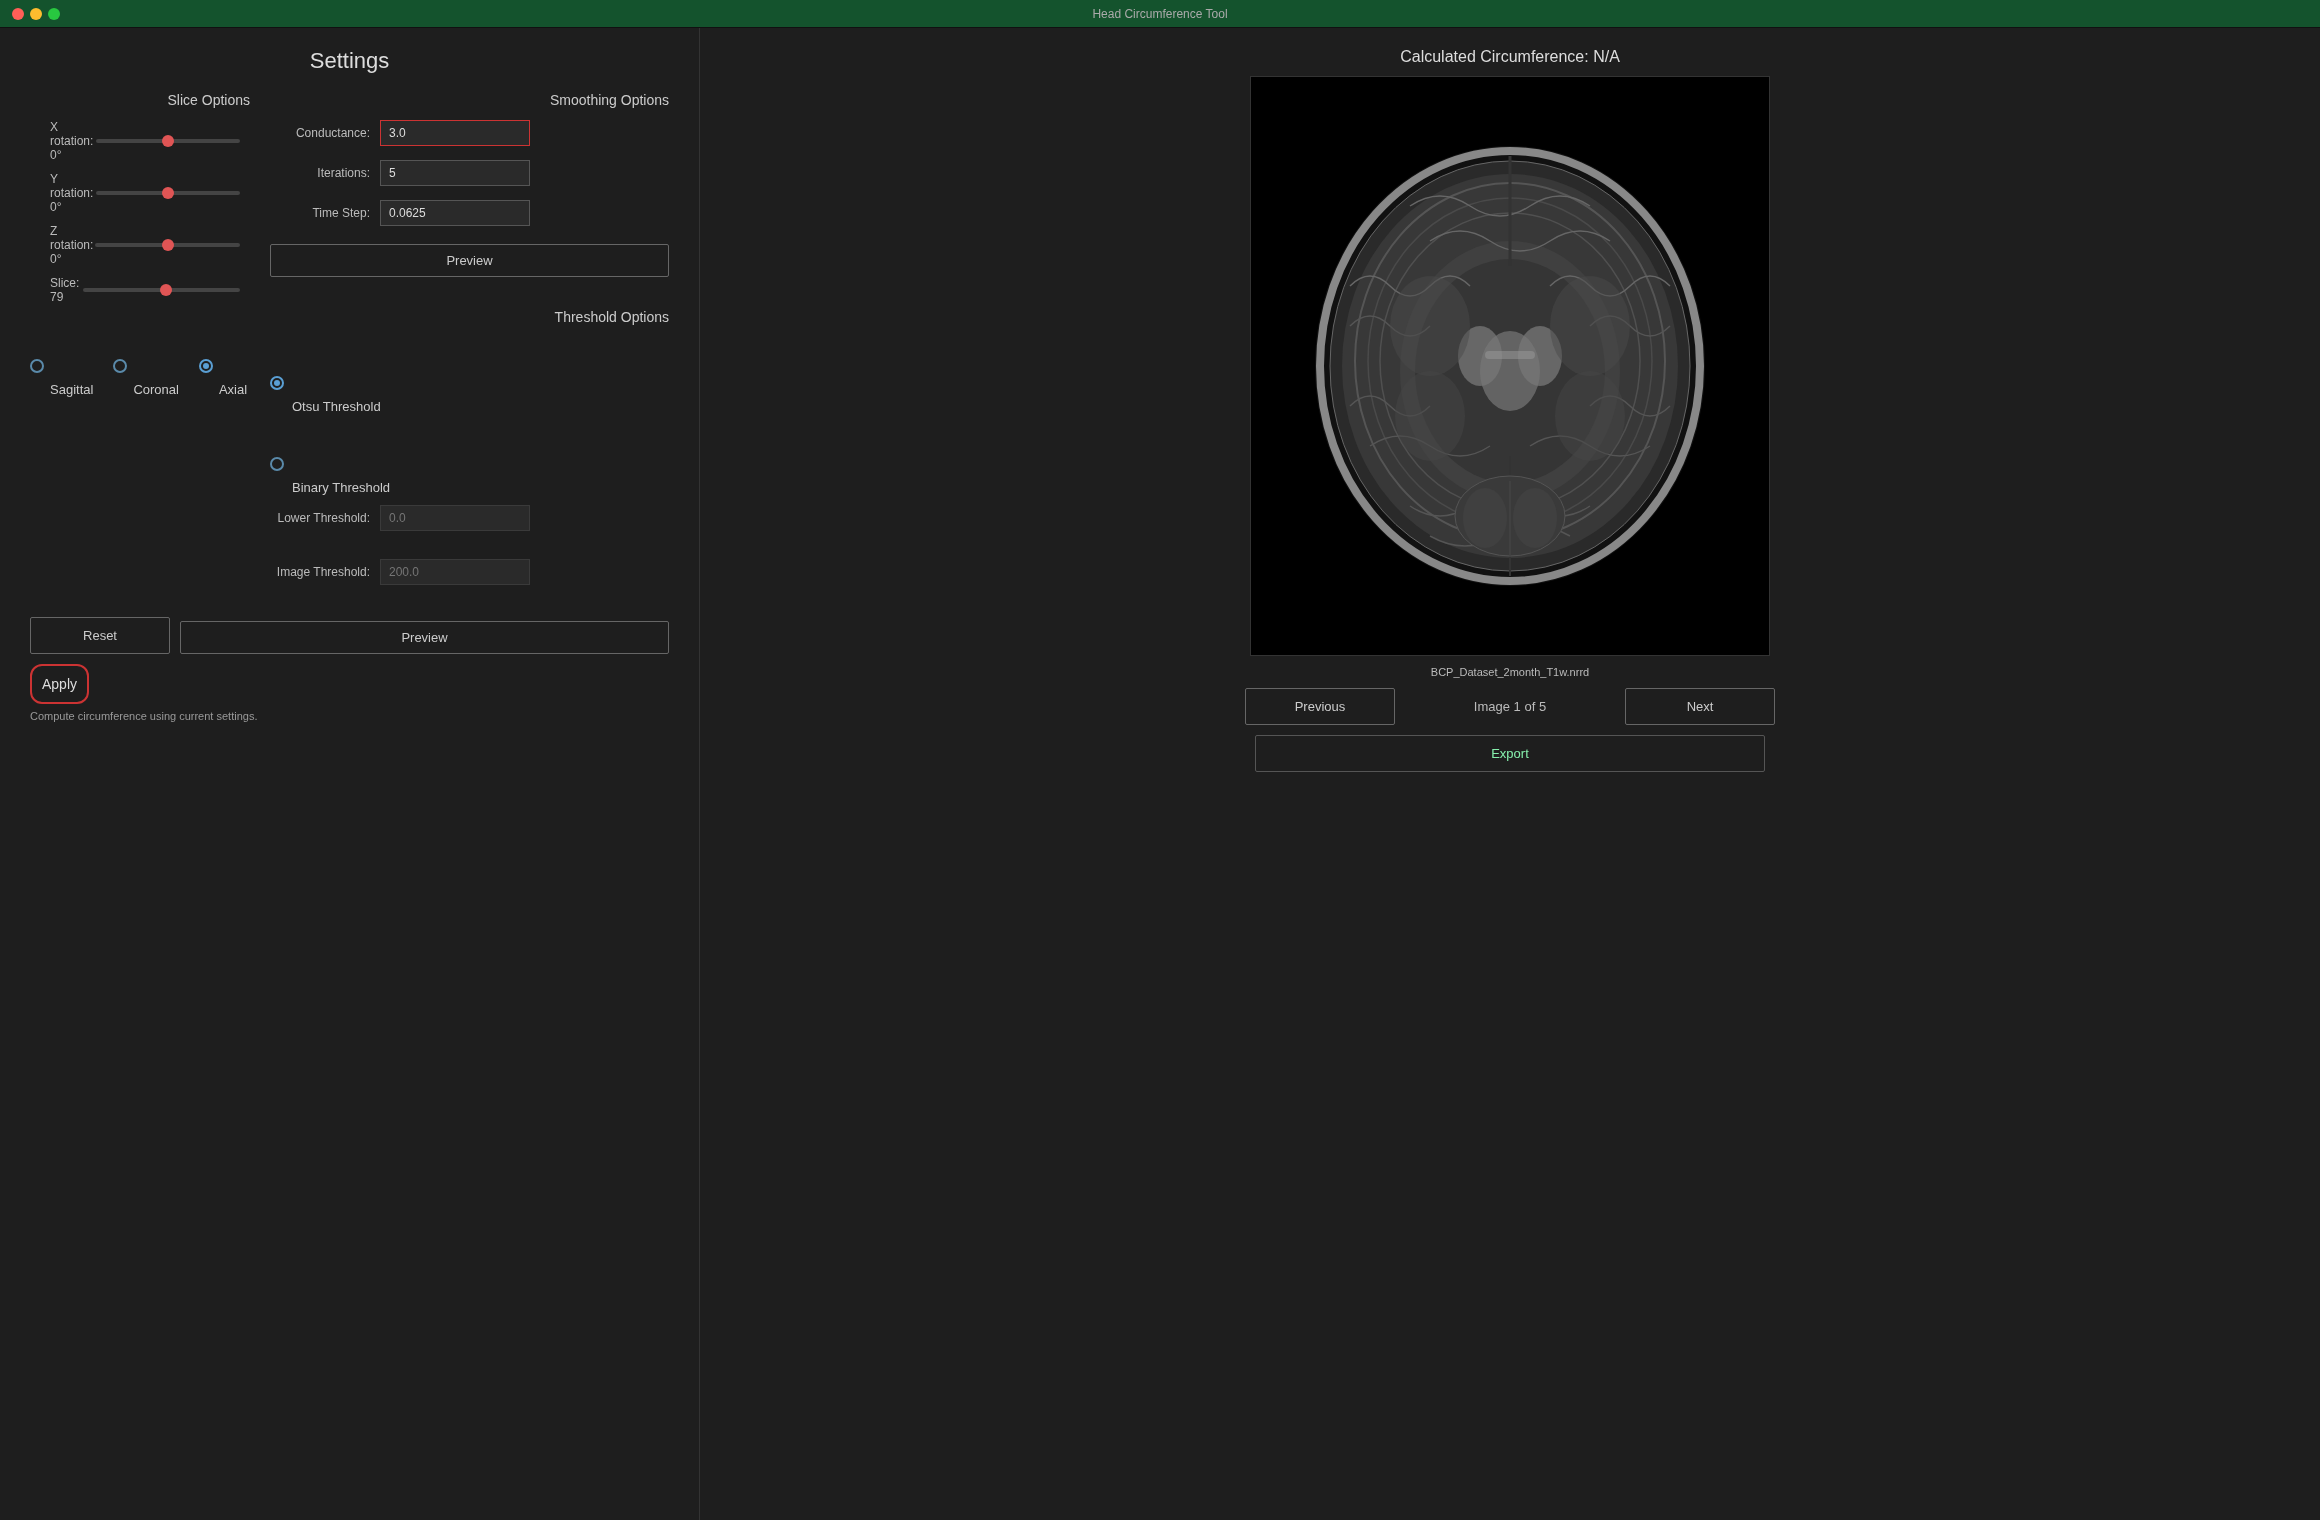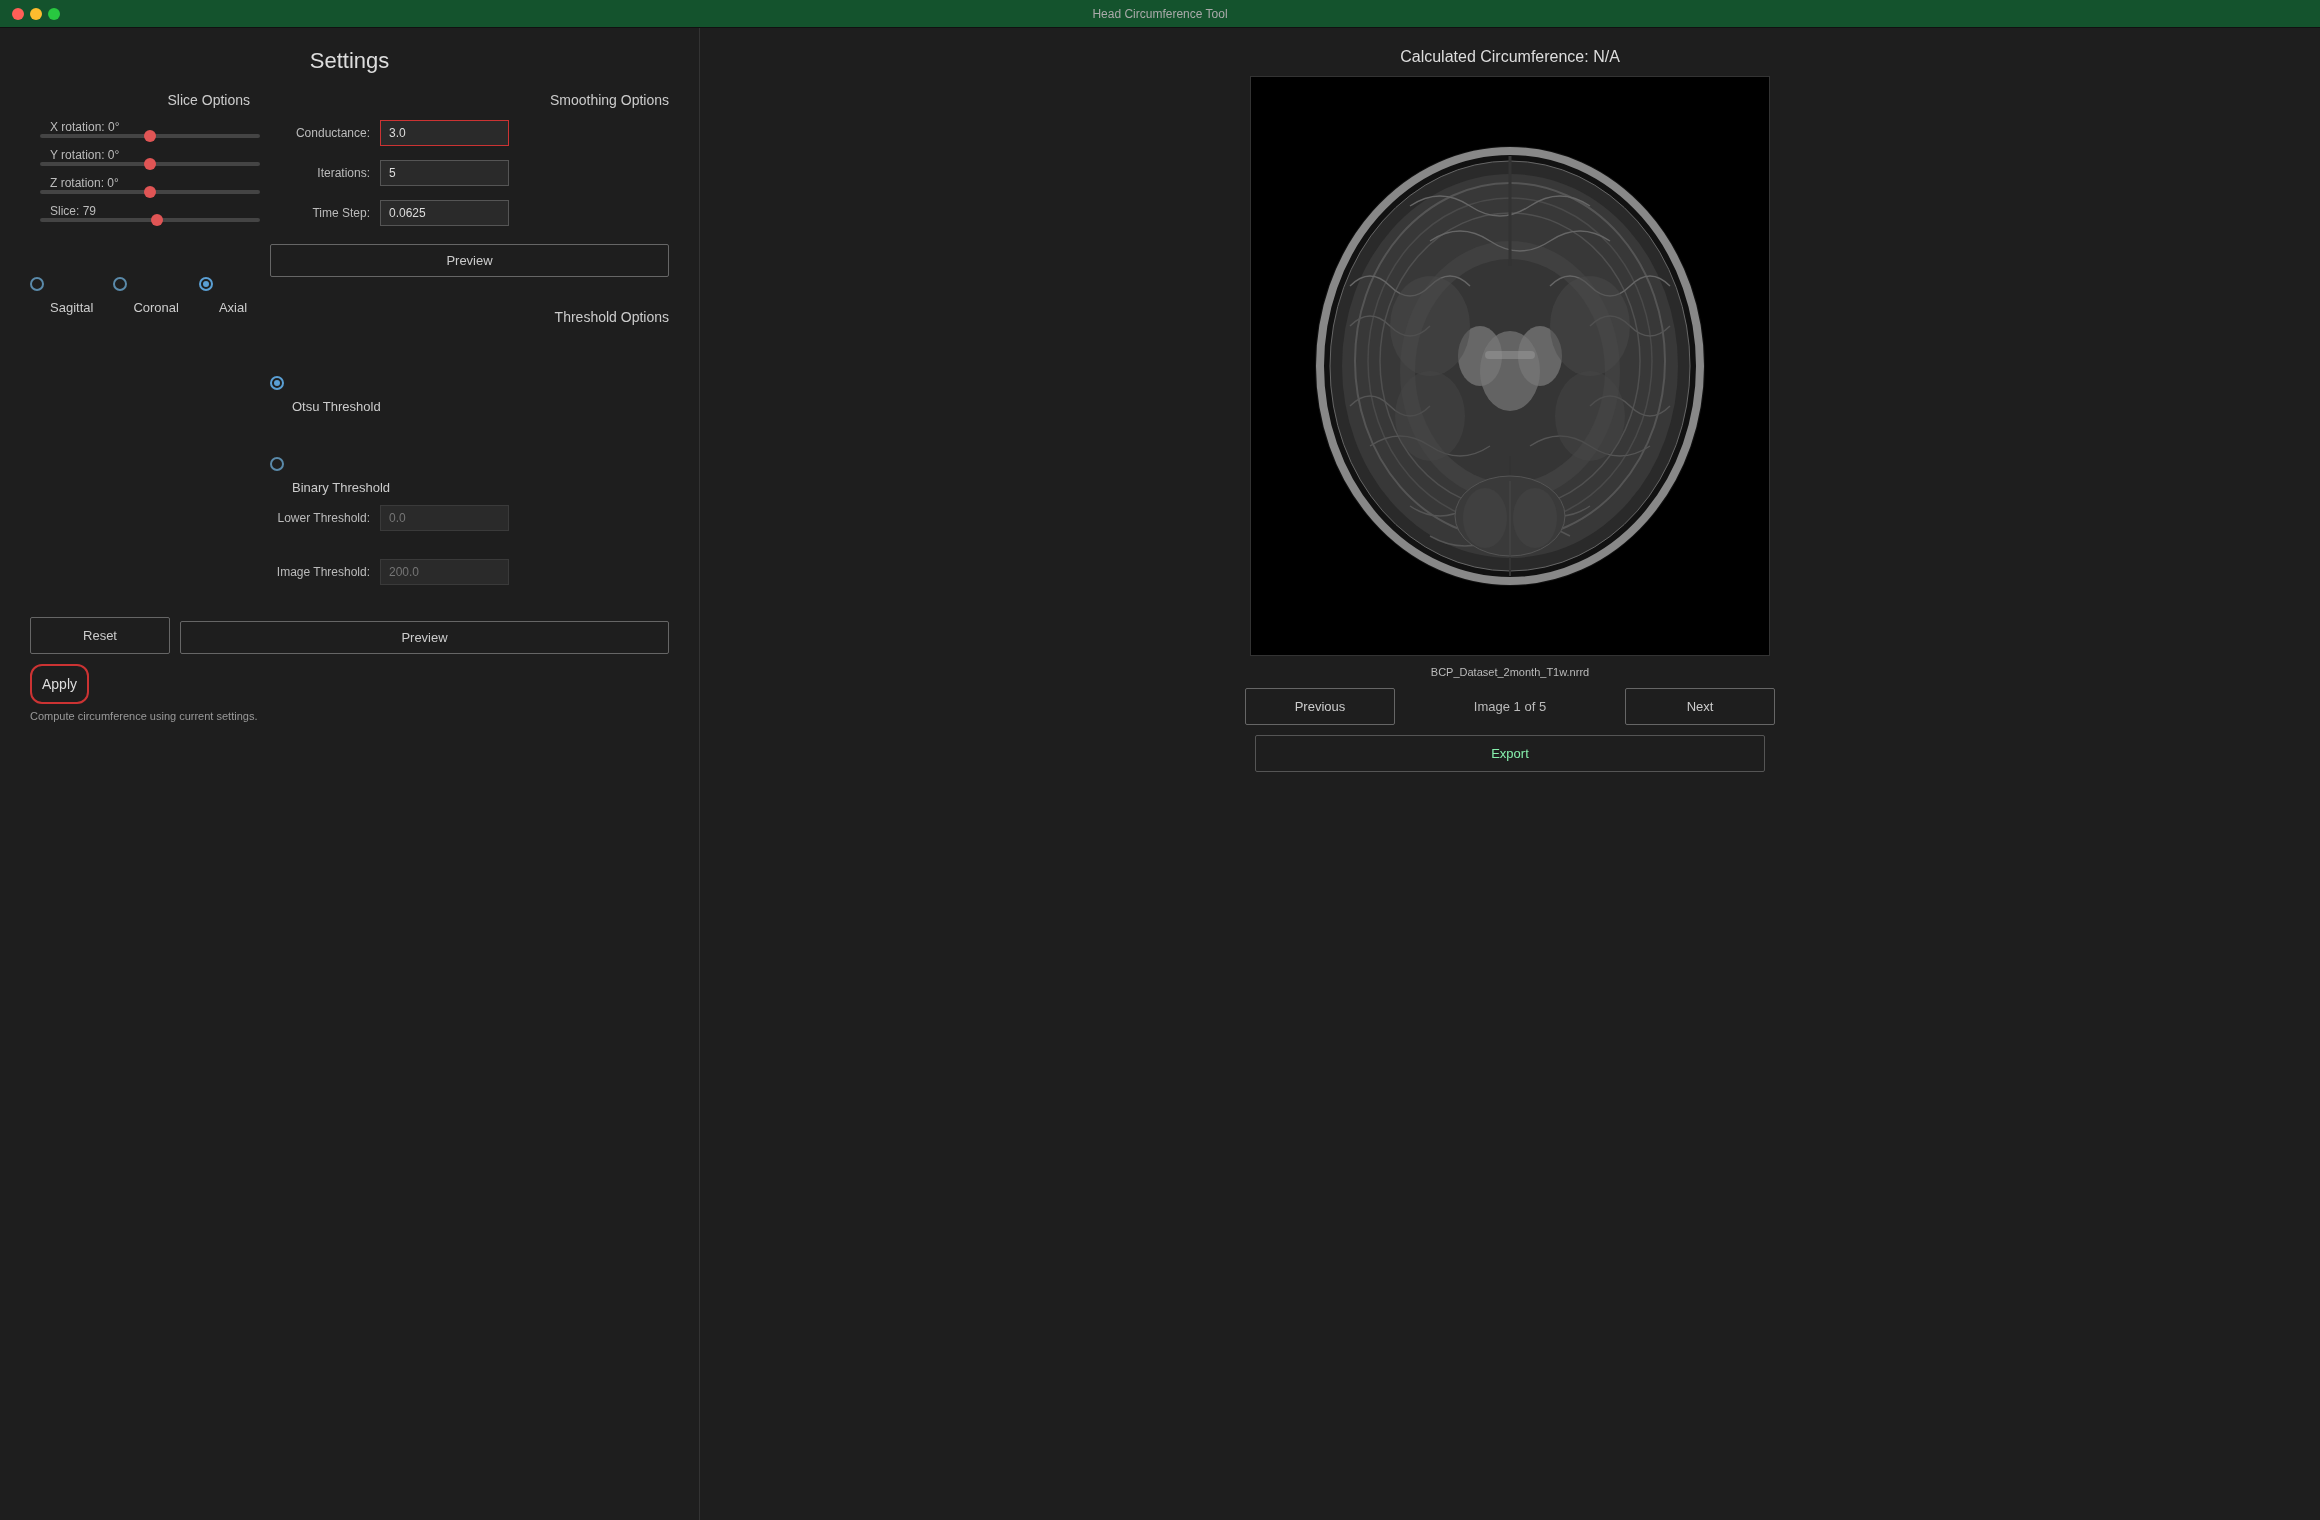--- a/index.html
+++ b/index.html
@@ -121,21 +121,21 @@
       color: #bbb;
       font-size: 12px;
       flex-shrink: 0;
     }
     .field-input {
       background: #2a2a2a;
       border: 1px solid #555;
       color: #ddd;
       padding: 5px 8px;
       font-size: 12px;
-      width: 129px;
+      width: 150px;
       outline: none;
     }
     .field-input.highlighted {
       border-color: #cc3333;
     }
     .field-input.dim {
       color: #555;
       border-color: #3a3a3a;
     }
 
@@ -307,22 +307,22 @@
     .slice-section {
       display: flex;
       flex-direction: column;
       align-items: center;
       gap: 10px;
       width: 100%;
     }
 
     .slice-item {
       display: flex;
-      flex-direction: column;
-      align-items: flex-start;
+      flex-direction: row;
+      align-items: center;
       width: 200px;
     }
   </style>
 </head>
 <body>
 
 <div class="titlebar">
   <div class="traffic-lights">
     <div class="traffic-light tl-close"></div>
     <div class="traffic-light tl-minimize"></div>

